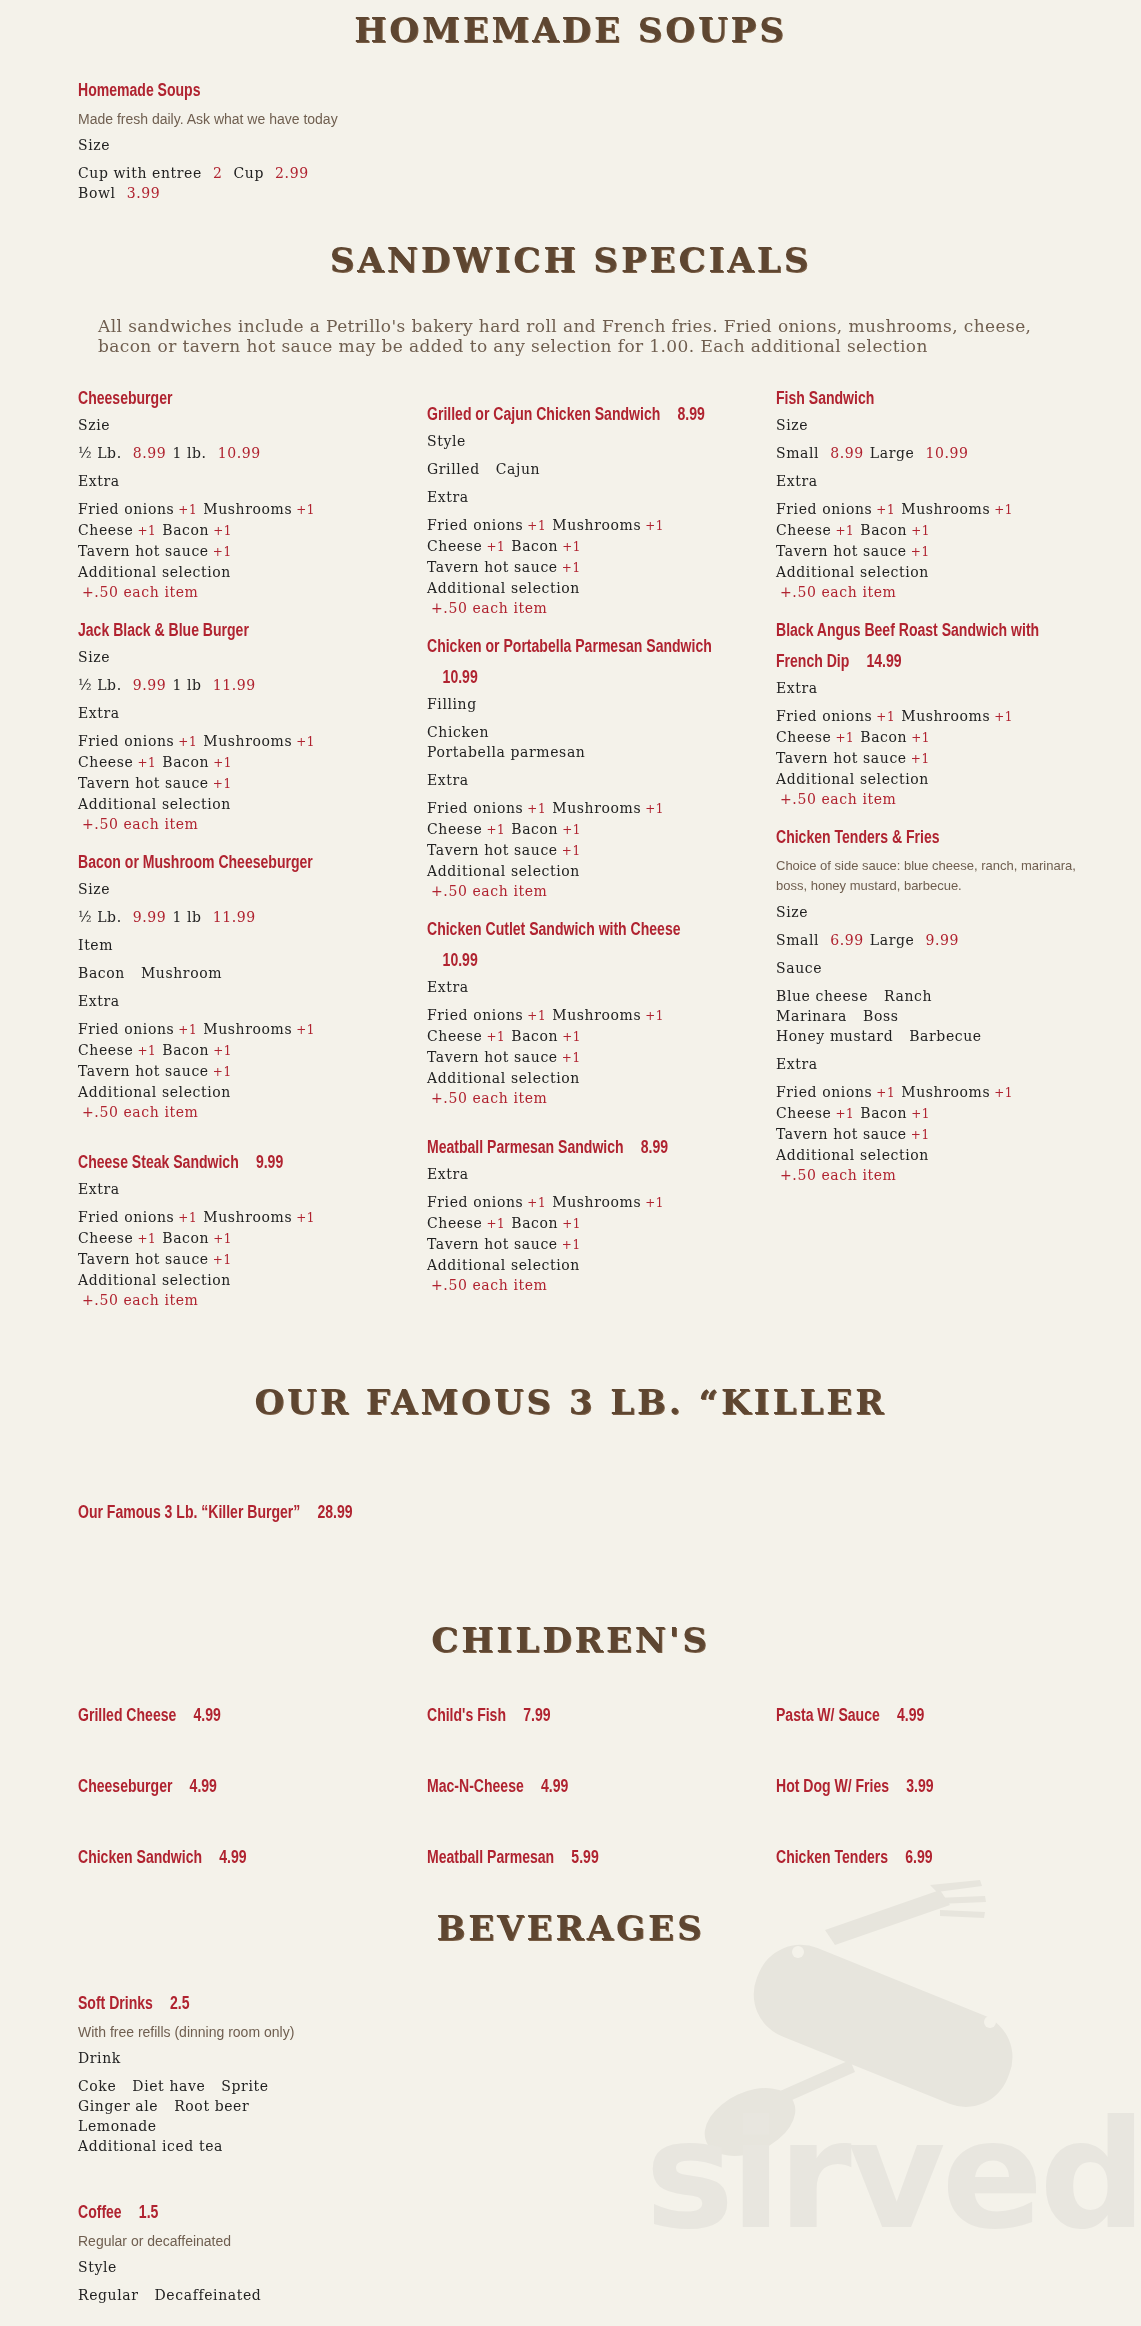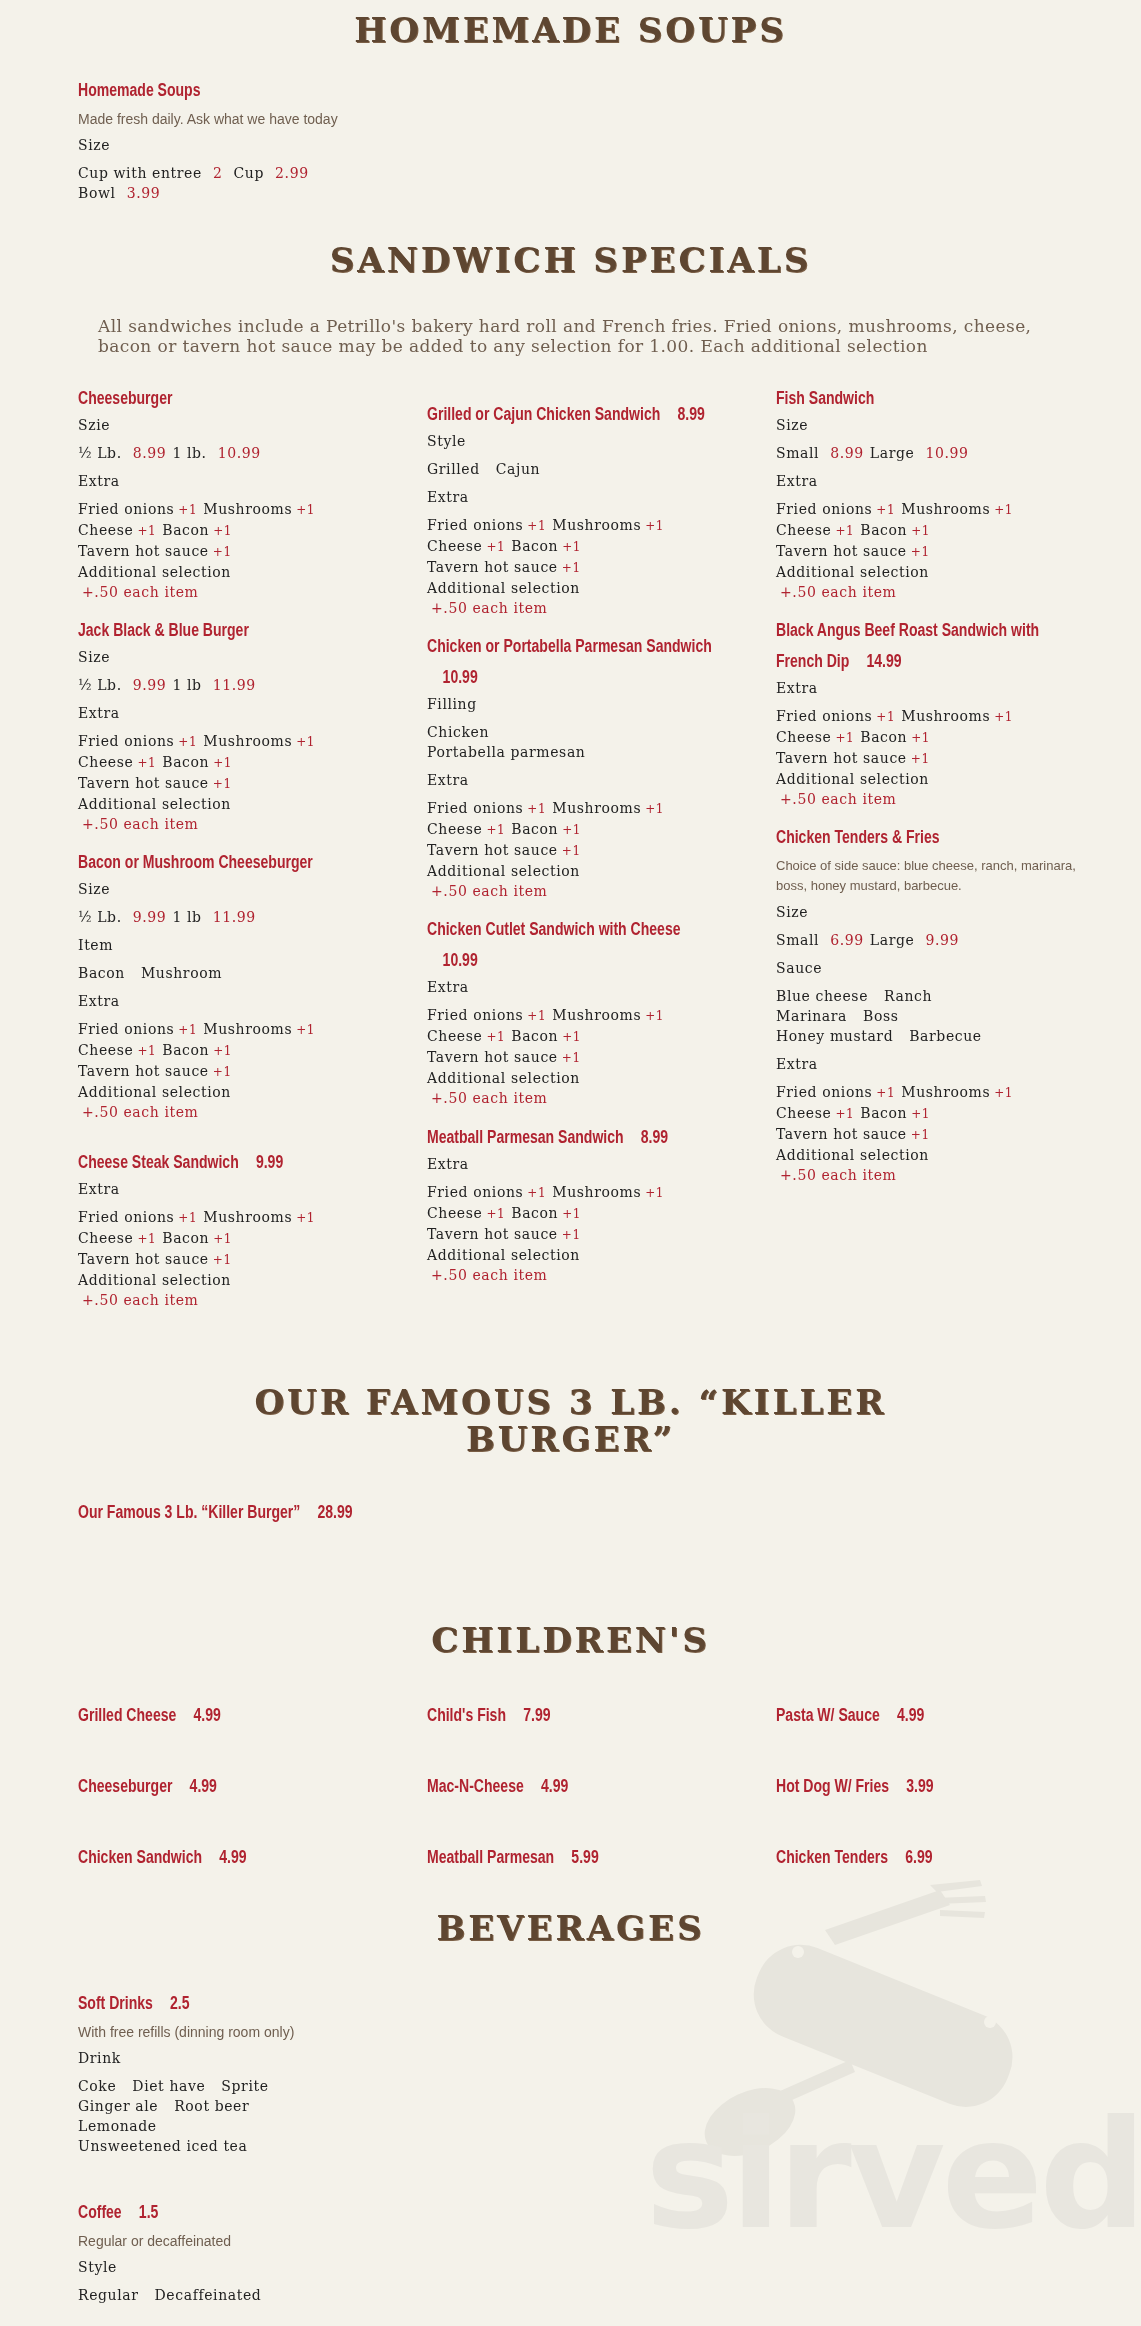--- a/index.html
+++ b/index.html
@@ -194,21 +194,21 @@
     <div class="block">
       <div class="item-name">Chicken Cutlet Sandwich with Cheese</div>
       <div class="item-name mt10" style="padding-left:20px">10.99</div>
       <div class="opt-label mt8">Extra</div>
       <div class="opt-row mt10"><span>Fried onions</span><span class="plus">+1</span><span>Mushrooms</span><span class="plus">+1</span></div>
       <div class="opt-row"><span>Cheese</span><span class="plus">+1</span><span>Bacon</span><span class="plus">+1</span></div>
       <div class="opt-row"><span>Tavern hot sauce</span><span class="plus">+1</span></div>
       <div class="opt-row">Additional selection</div>
       <div class="opt-row red" style="padding-left:4px">+.50 each item</div>
     </div>
-    <div class="block" style="margin-top:19px">
+    <div class="block" style="margin-top:29px">
       <div class="item-name"><span>Meatball Parmesan Sandwich</span><span class="price">8.99</span></div>
       <div class="opt-label mt8">Extra</div>
       <div class="opt-row mt10"><span>Fried onions</span><span class="plus">+1</span><span>Mushrooms</span><span class="plus">+1</span></div>
       <div class="opt-row"><span>Cheese</span><span class="plus">+1</span><span>Bacon</span><span class="plus">+1</span></div>
       <div class="opt-row"><span>Tavern hot sauce</span><span class="plus">+1</span></div>
       <div class="opt-row">Additional selection</div>
       <div class="opt-row red" style="padding-left:4px">+.50 each item</div>
     </div>
   </div>
 
@@ -249,21 +249,20 @@
       <div class="opt-row"><span>Tavern hot sauce</span><span class="plus">+1</span></div>
       <div class="opt-row">Additional selection</div>
       <div class="opt-row red" style="padding-left:4px">+.50 each item</div>
     </div>
   </div>
 </div>
 
 <div class="section">
   <div class="section-title" style="position:absolute; left:0; width:1141px; top:1384px;">
     <div>OUR FAMOUS 3 LB. “KILLER</div>
-    <div>BURGER”</div>
   </div>
   <div style="position:absolute; left:78px; top:1502px; width:300px;">
     <div class="item-name"><span>Our Famous 3 Lb. “Killer Burger”</span><span class="price">28.99</span></div>
   </div>
 </div>
 
 <div class="section">
   <div class="section-title" style="position:absolute; left:0; width:1141px; top:1622px;">CHILDREN'S</div>
   <div style="position:absolute; left:78px; top:1705px;" class="item-name"><span>Grilled Cheese</span><span class="price">4.99</span></div>
   <div style="position:absolute; left:427px; top:1705px;" class="item-name"><span>Child's Fish</span><span class="price">7.99</span></div>
@@ -278,21 +277,21 @@
 
 <div class="section">
   <div class="section-title" style="position:absolute; left:0; width:1141px; top:1910px;">BEVERAGES</div>
   <div style="position:absolute; left:78px; top:1993px;">
     <div class="item-name"><span>Soft Drinks</span><span class="price">2.5</span></div>
     <div class="desc mt8">With free refills (dinning room only)</div>
     <div class="opt-label mt8">Drink</div>
     <div class="opt-row mt10"><span>Coke</span><span class="gap">Diet have</span><span class="gap">Sprite</span></div>
     <div class="opt-row"><span>Ginger ale</span><span class="gap">Root beer</span></div>
     <div class="opt-row">Lemonade</div>
-    <div class="opt-row">Unsweetened iced tea</div>
+    <div class="opt-row">Additional iced tea</div>
   </div>
   <div style="position:absolute; left:78px; top:2202px;">
     <div class="item-name"><span>Coffee</span><span class="price">1.5</span></div>
     <div class="desc mt8">Regular or decaffeinated</div>
     <div class="opt-label mt8">Style</div>
     <div class="opt-row mt10"><span>Regular</span><span class="gap">Decaffeinated</span></div>
   </div>
 </div>
 
 </body></html>

